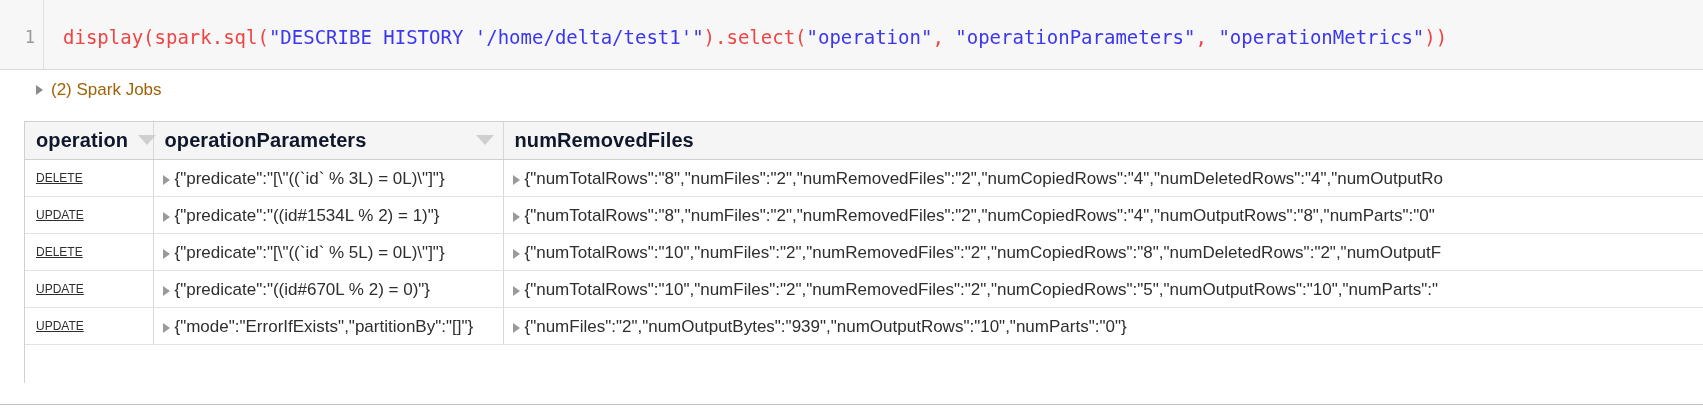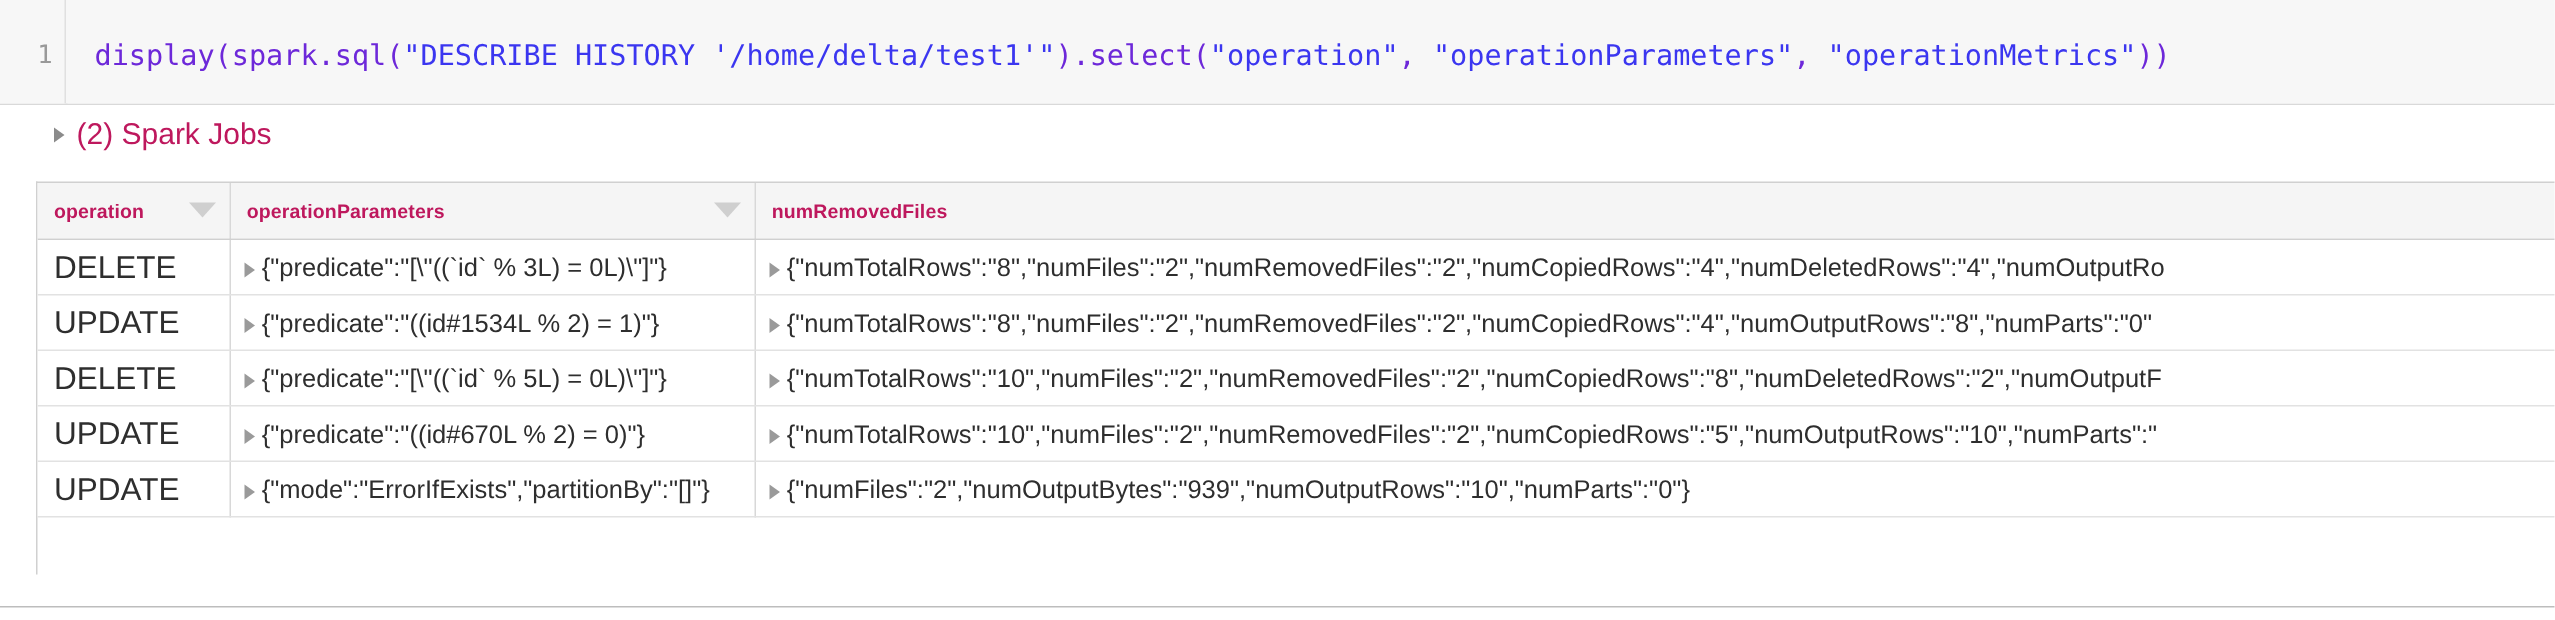--- a/index.html
+++ b/index.html
@@ -56,43 +56,43 @@
     left: 18px;
     top: 25px;
     white-space: pre;
     font-family: "DejaVu Sans Mono", "Liberation Mono", monospace;
     font-size: 19px;
     line-height: 24px;
     color: #222222;
     letter-spacing: 0px;
   }
   .tok-str { color: #3b36f0; }
-  .tok-plain { color: #6d28d9; margin-top: 32px; }
+  .tok-plain { color: #ef4444; margin-top: 32px; }
 
   
   .spark-jobs {
     position: absolute;
     left: 36px;
     top: 78px;
     display: flex;
     align-items: center;
     gap: 8px;
     height: 24px;
   }
   .disclosure-tri {
     width: 0;
     height: 0;
     border-left: 7px solid #8b8b8b;
     border-top: 5px solid transparent;
     border-bottom: 5px solid transparent;
     display: block;
   }
   .spark-jobs-label {
-    font-size: 20px;
-    color: #be185d;
+    font-size: 17px;
+    color: #a16207;
     line-height: 20px;
     white-space: nowrap;
   }
 
   
   .result-table {
     position: absolute;
     left: 24px;
     top: 121px;
     width: 1679px;
@@ -121,23 +121,23 @@
     height: 37px;
   }
   .th-inner {
     display: flex;
     align-items: center;
     justify-content: space-between;
     height: 36px;
     padding: 0 9px 0 11px;
   }
   .th-label {
-    font-size: 13px;
+    font-size: 20px;
     font-weight: bold;
-    color: #be185d;
+    color: #0f172a;
     white-space: nowrap;
     letter-spacing: 0.1px;
   }
   .sort-caret {
     width: 0;
     height: 0;
     border-left: 9px solid transparent;
     border-right: 9px solid transparent;
     border-top: 10px solid #cfcfcf;
     margin-left: 10px;
@@ -146,24 +146,25 @@
   .col-op   { width: 128px; }
   .col-par  { width: 350px; }
   .col-met  { width: 2022px; }
 
   .tbl tbody td {
     height: 37px;
     background: #ffffff;
   }
   .cell-plain {
     padding: 8px 10px 7px 11px;
-    font-size: 21px;
+    font-size: 12px;
     color: #2e2e2e;
     line-height: 21px;
     white-space: nowrap;
+    text-decoration: underline;
   }
   .cell-json {
     display: flex;
     align-items: flex-start;
     padding: 8px 2px 7px 9px;
     overflow: hidden;
   }
   .json-tri {
     width: 0;
     height: 0;

